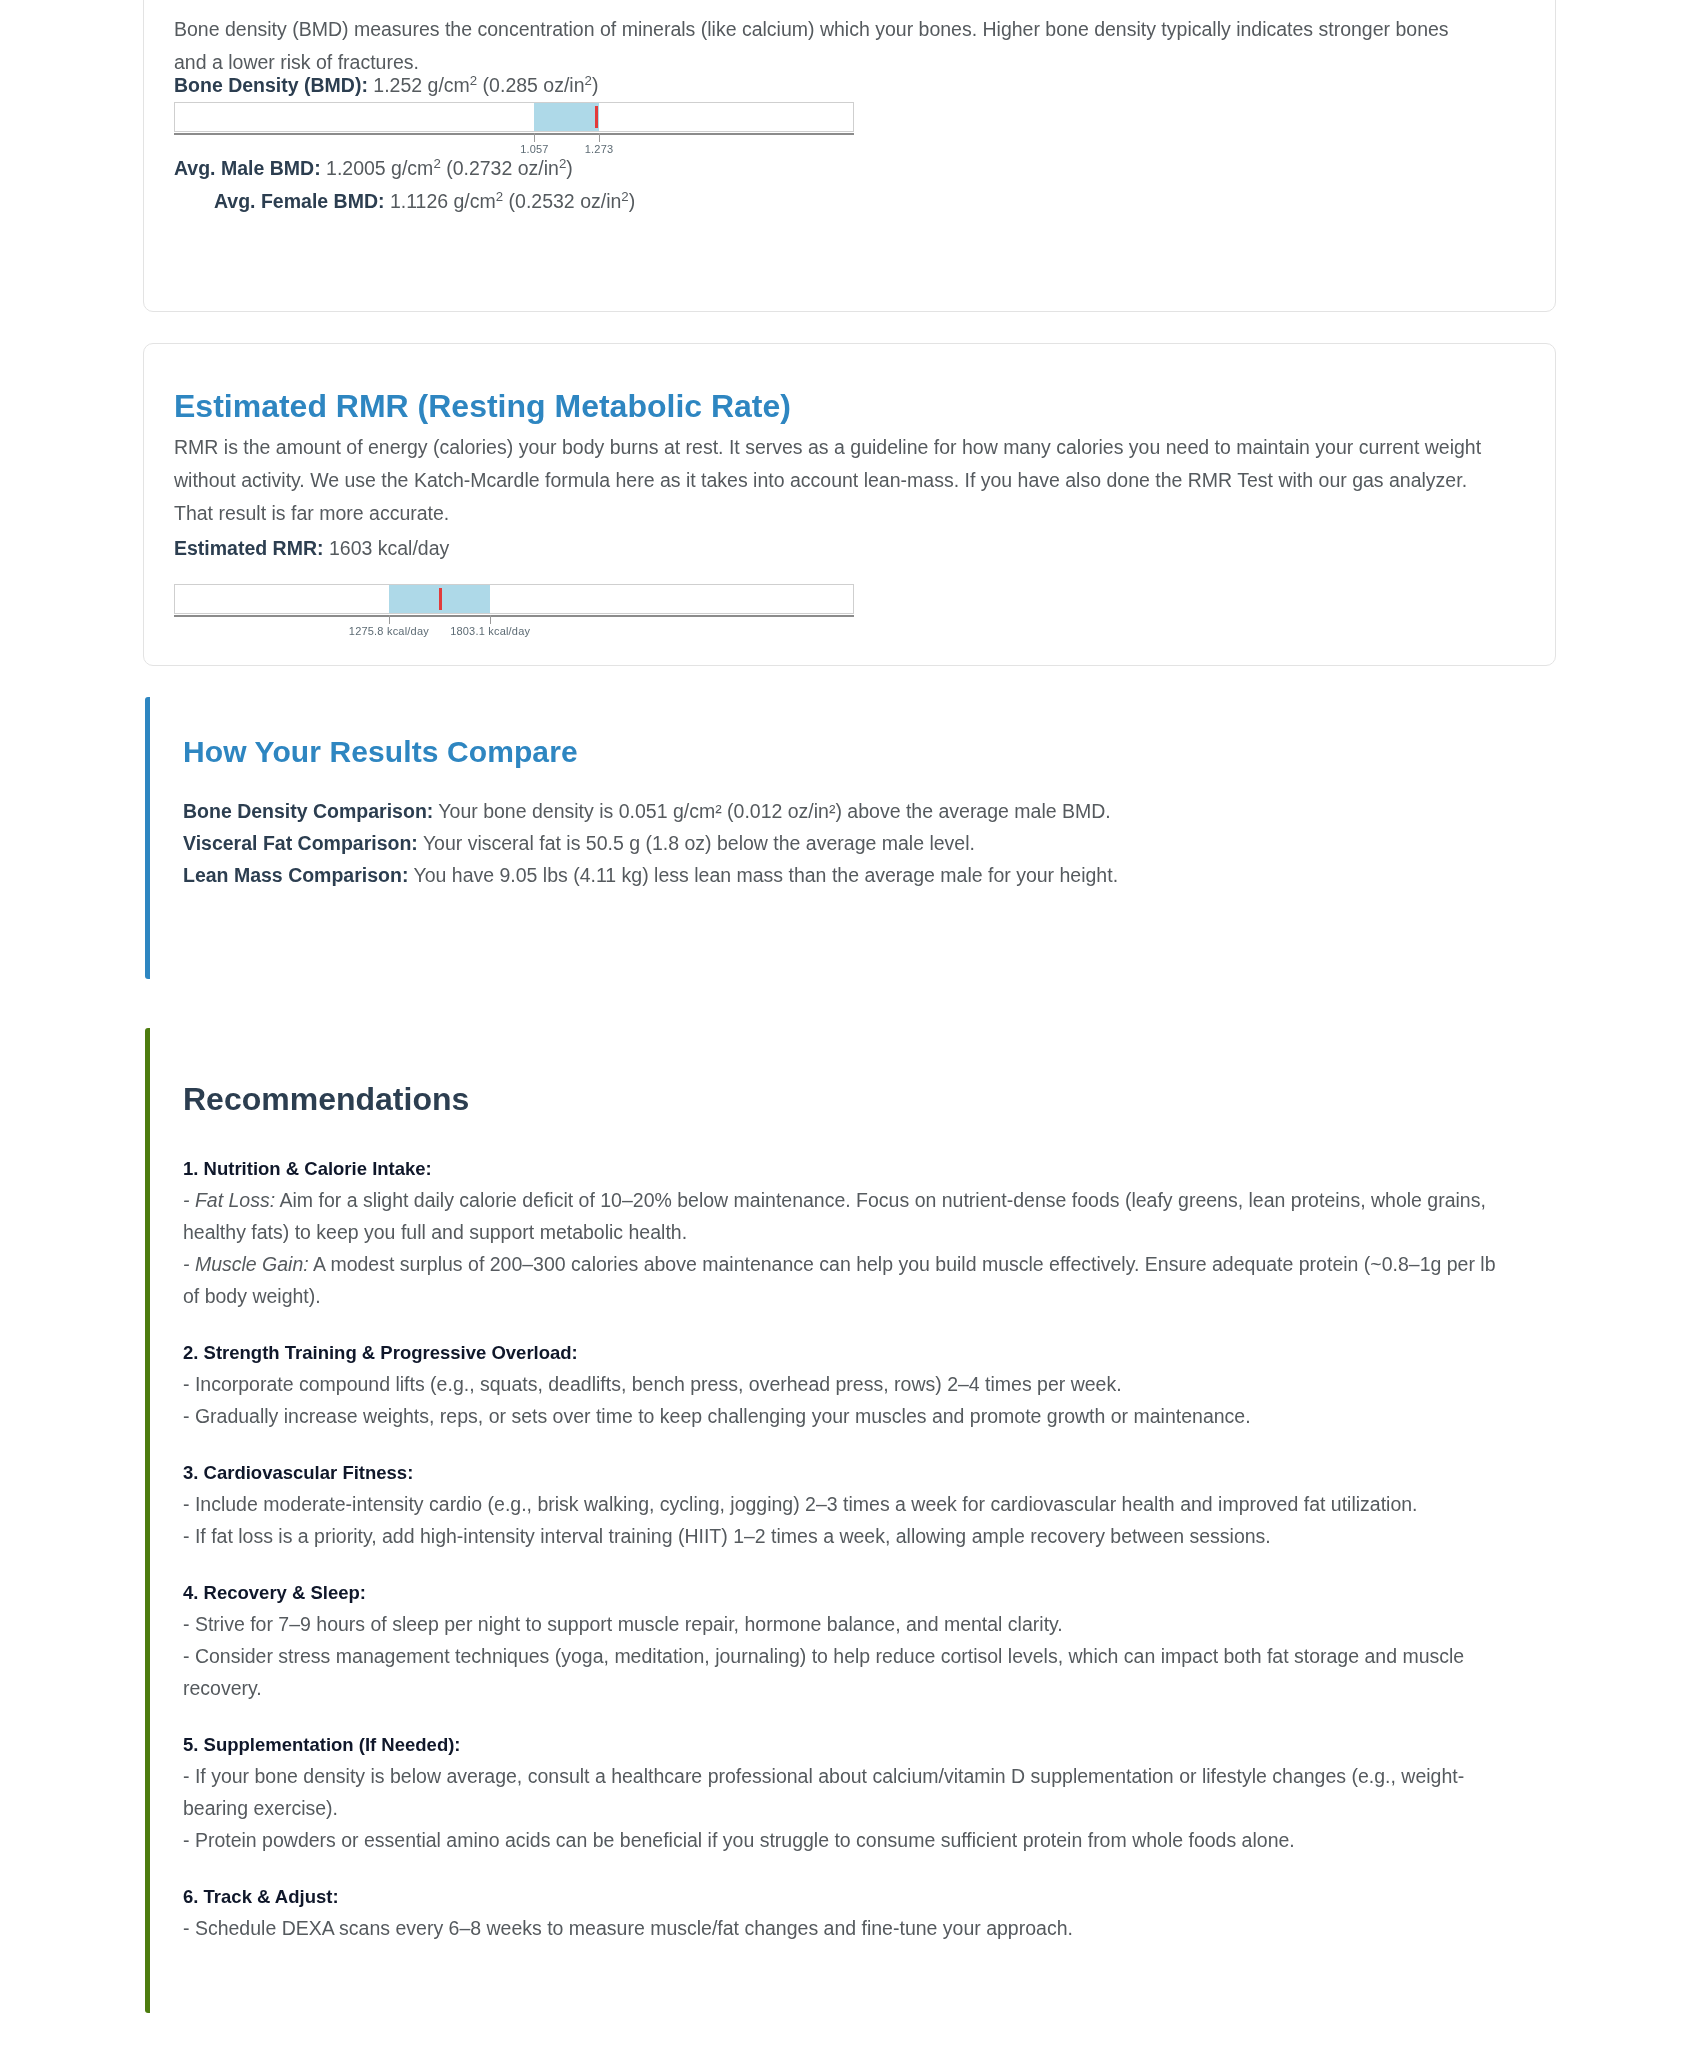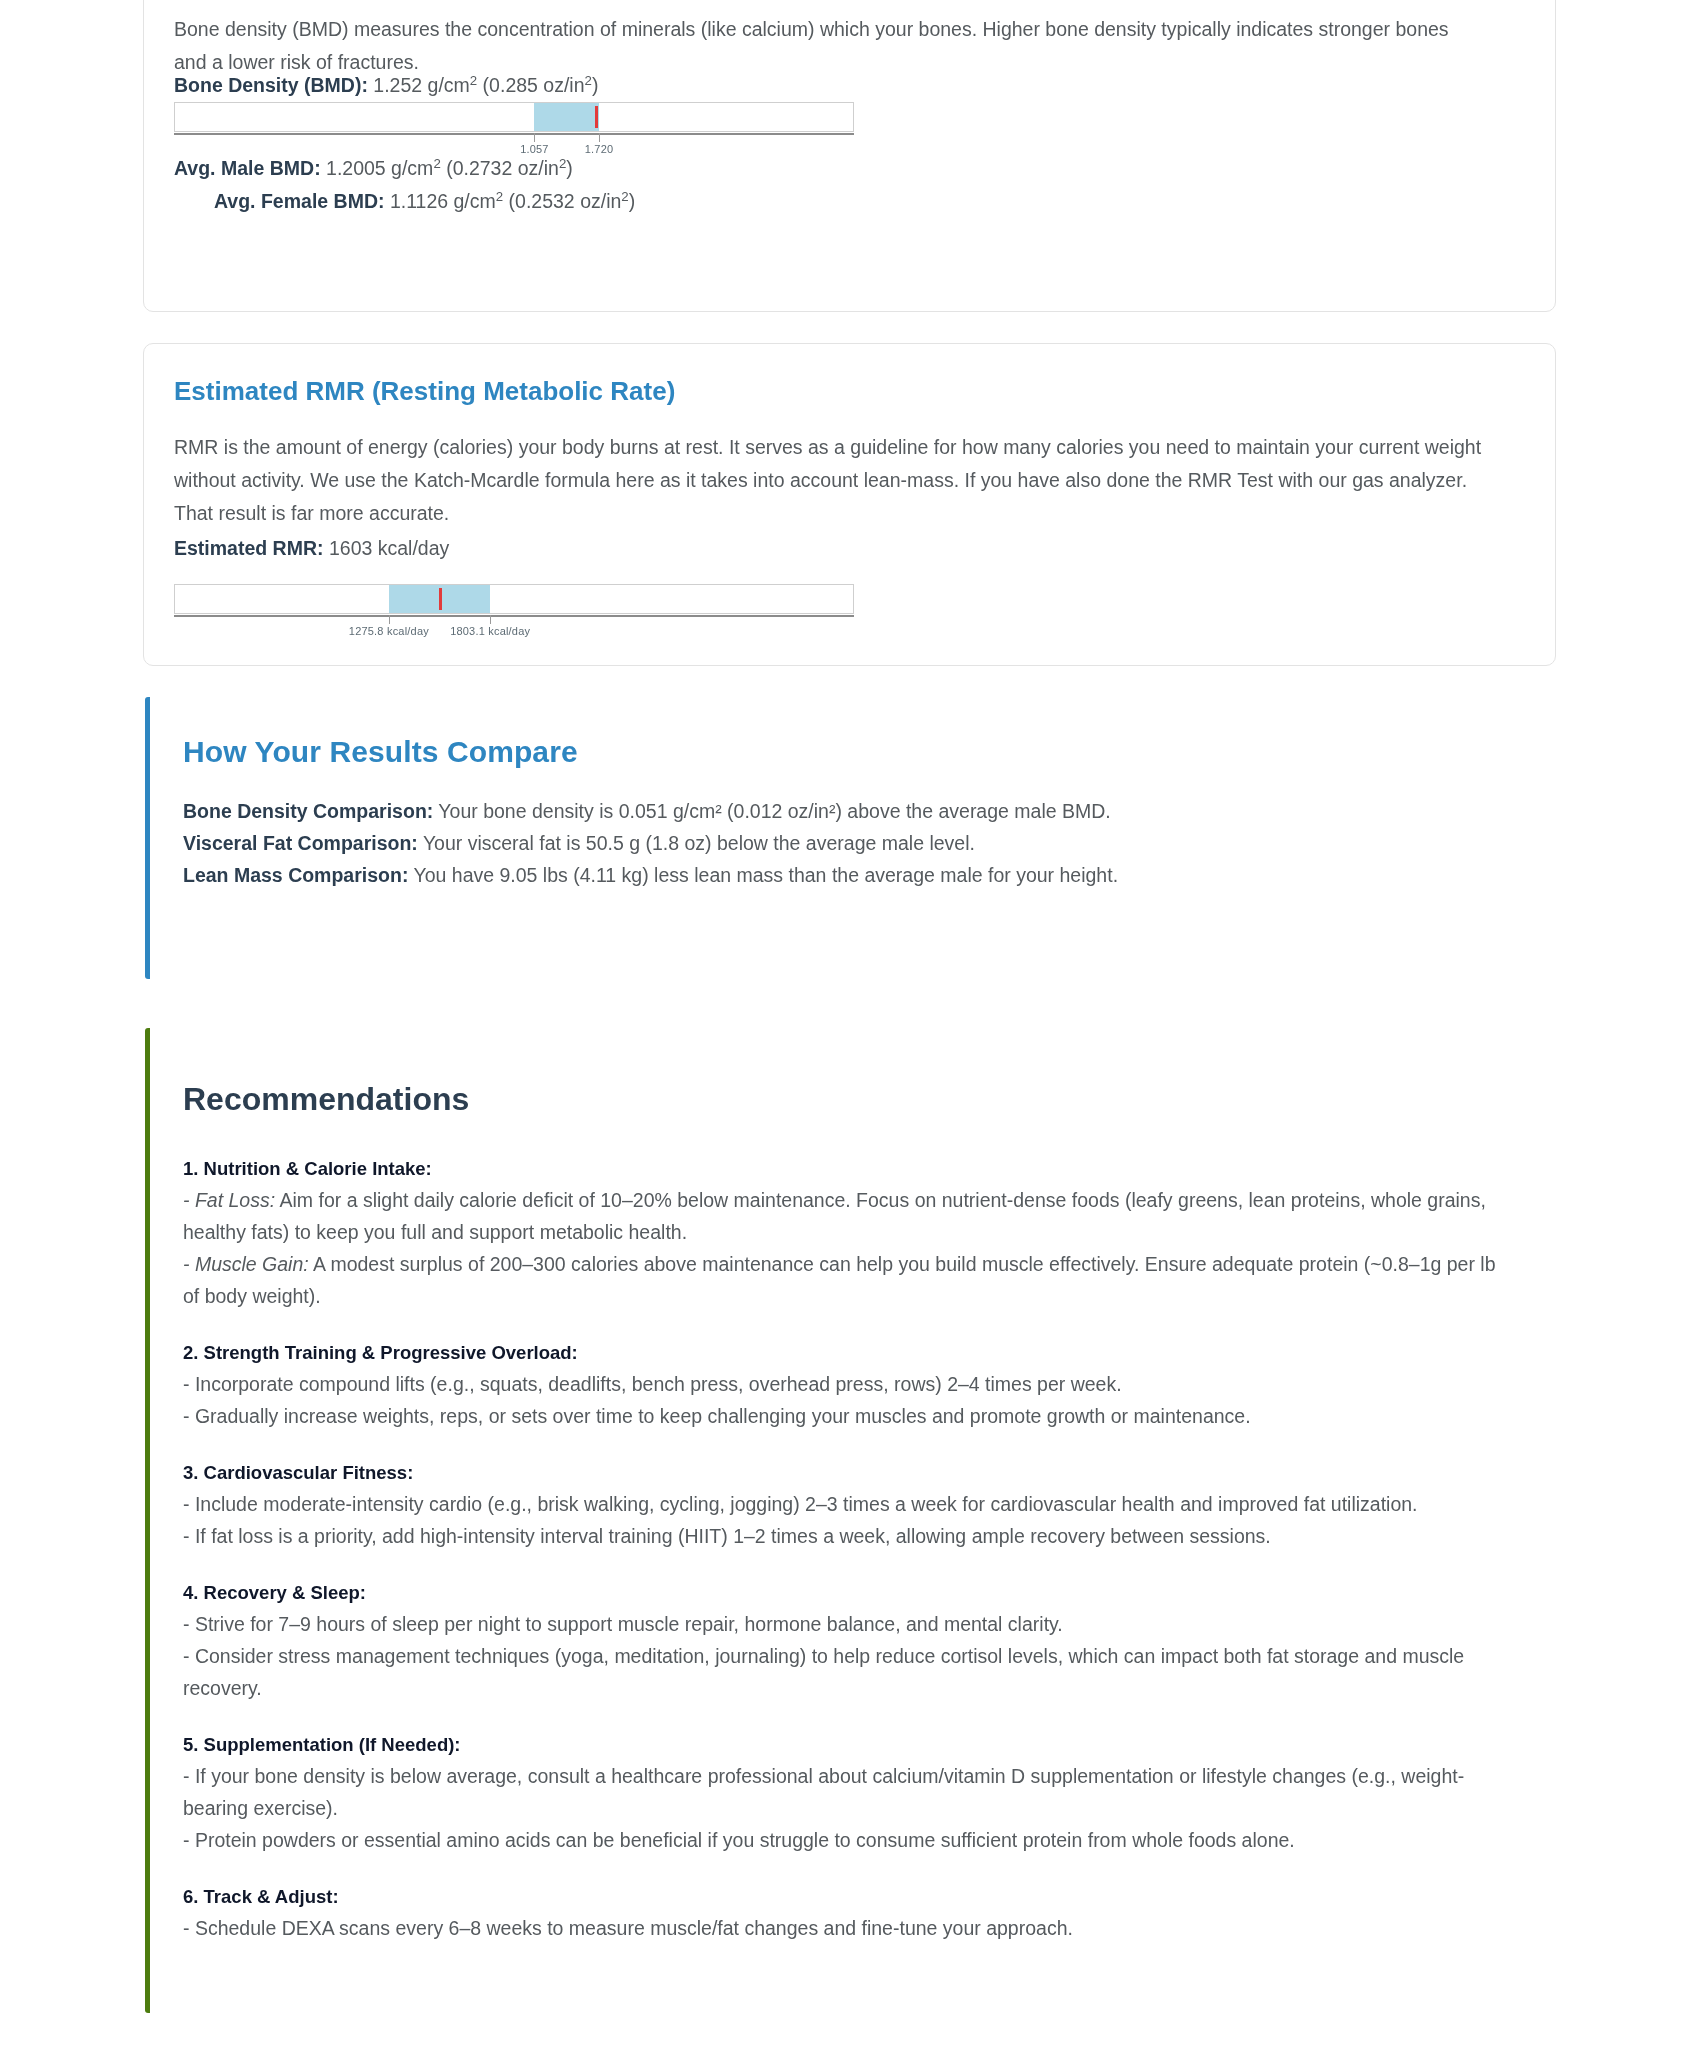--- a/index.html
+++ b/index.html
@@ -121,22 +121,23 @@
   }
   .rec-head.first { margin-top: 0; }
   .rec-line {
     font-size: 19.5px;
     line-height: 32px;
     color: #555a5e;
   }
   .rec-line i { font-style: italic; }
   .title-blue {
     color: #2e86c1;
-    font-size: 26px;
-    font-weight: bold;
+    font-size: 32px;
+    font-weight: bold;
+    margin-top: 12px;
   }
 </style>
 </head>
 <body>
 
 <div class="page">
 
   <div class="card" style="left:143px; top:-60px; width:1413px; height:372px;">
     <div style="position:absolute; left:30px; top:72px; width:1290px;" class="body-text">Bone density (BMD) measures the concentration of minerals (like calcium) which your bones. Higher bone density typically indicates stronger bones and a lower risk of fractures.</div>
 
@@ -147,21 +148,21 @@
 
     <div class="gauge" style="position:absolute; left:30px; top:161px; width:680px; height:62px;">
       <div class="gauge-track">
         <div class="gauge-band" id="bmd-band" style="left: 53%; width: 9.5%;"></div>
         <div class="gauge-marker" id="bmd-marker" style="left: 62%;"></div>
       </div>
       <div class="gauge-axis"></div>
       <div class="gauge-tick" id="bmd-tick-lo" style="left: 53%;"></div>
       <div class="gauge-tick" id="bmd-tick-hi" style="left: 62.5%;"></div>
       <div class="gauge-label" id="bmd-lab-lo" style="left: 53%;">1.057</div>
-      <div class="gauge-label" id="bmd-lab-hi" style="left: 62.5%;">1.720</div>
+      <div class="gauge-label" id="bmd-lab-hi" style="left: 62.5%;">1.273</div>
     </div>
 
     <div class="stat-line" style="position:absolute; left:30px; top:211px;">
       <b>Avg. Male BMD:</b>
       <span>1.2005 g/cm</span><sup>2</sup><span> (0.2732 oz/in</span><sup>2</sup><span>)</span>
     </div>
 
     <div class="stat-line" style="position:absolute; left:30px; top:244px;margin-left:40px;">
       <b>Avg. Female BMD:</b>
       <span>1.1126 g/cm</span><sup>2</sup><span> (0.2532 oz/in</span><sup>2</sup><span>)</span>

